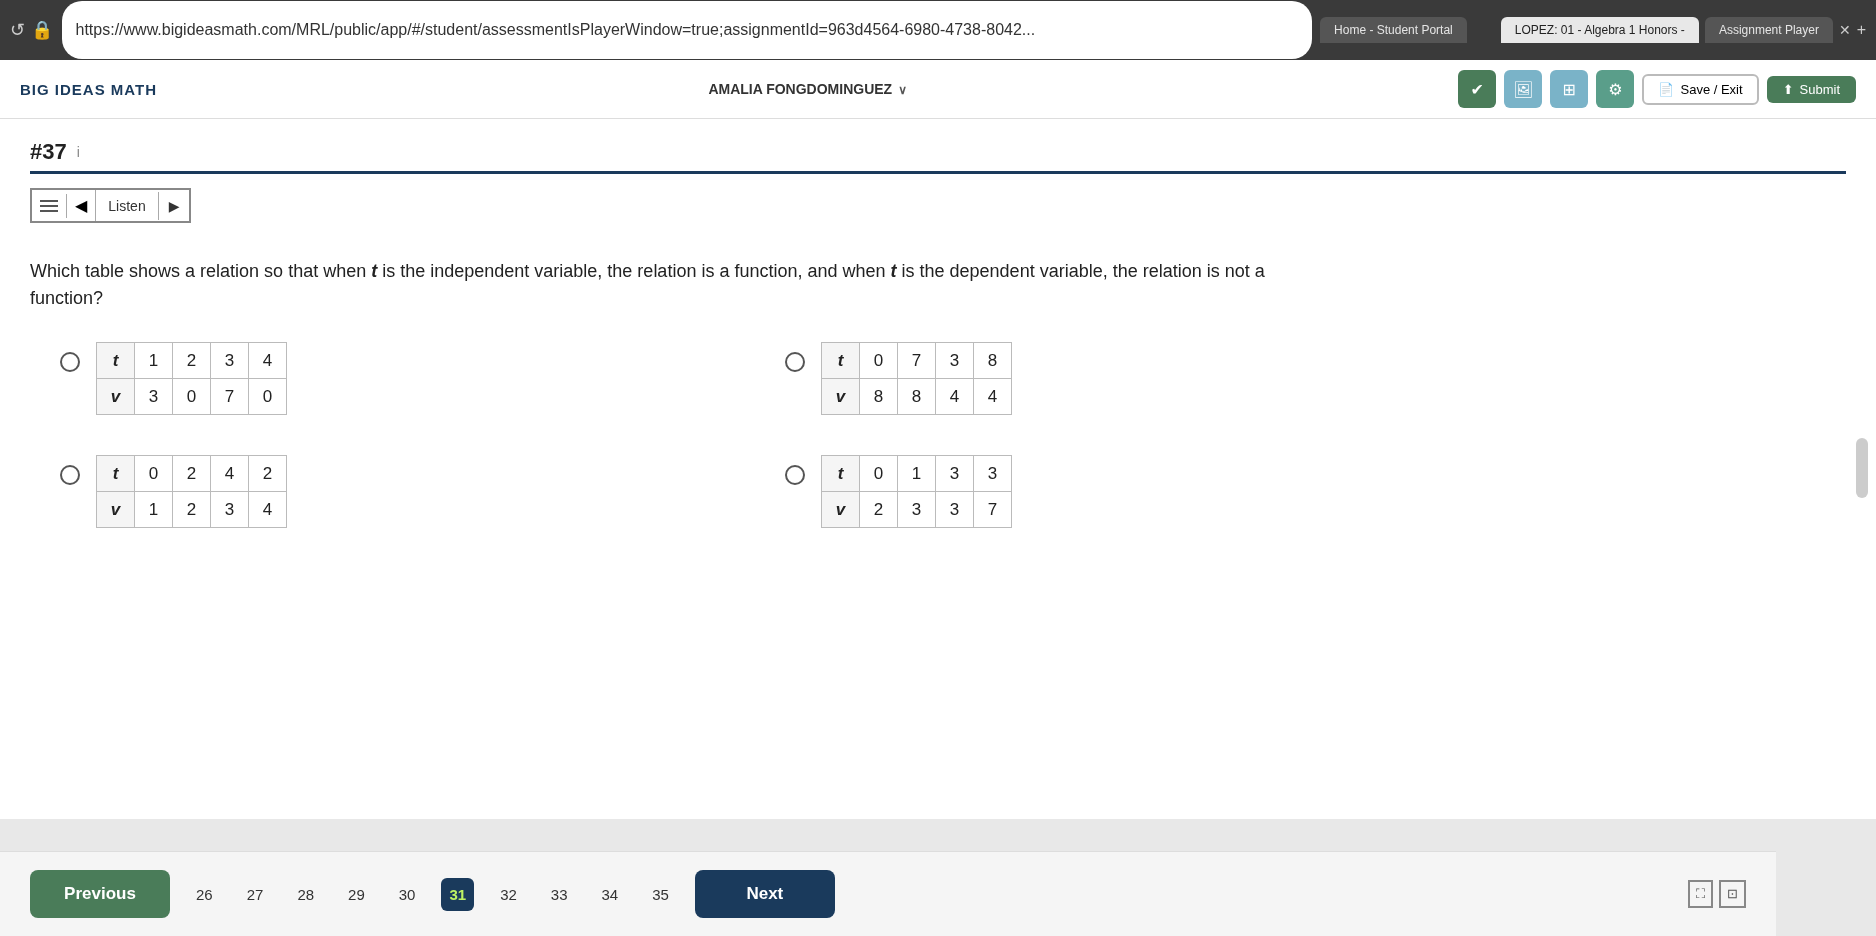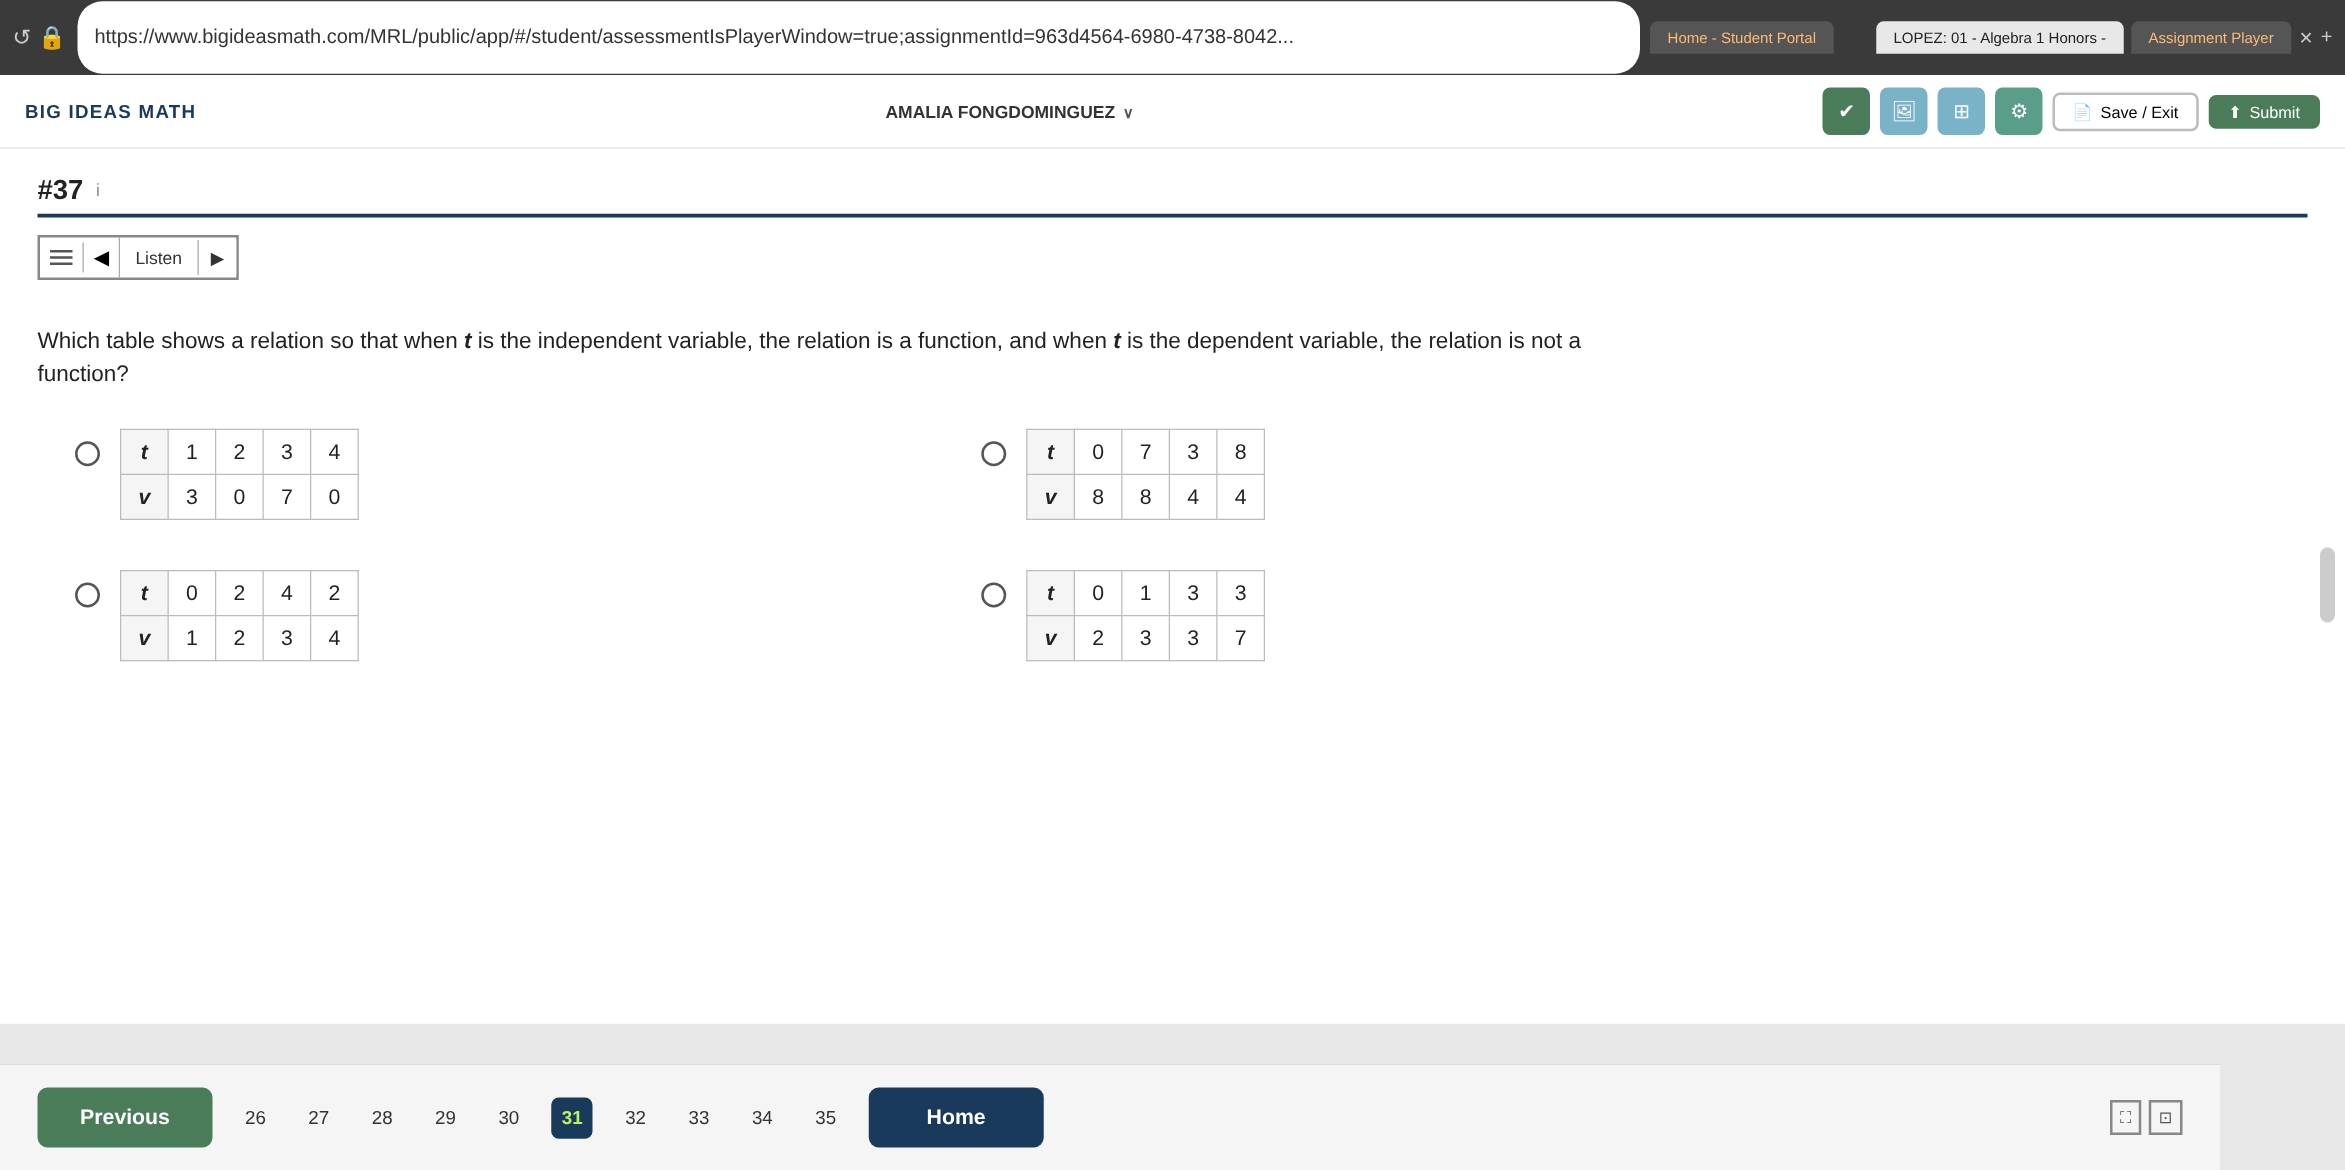--- a/index.html
+++ b/index.html
@@ -15,21 +15,21 @@
     .browser-chrome {
       background: #3a3a3a;
       height: 60px;
       display: flex;
       align-items: center;
       padding: 0 10px;
       gap: 8px;
     }
     .browser-tab {
       background: #555;
-      color: #fdba74;
+      color: #e5e5e5;
       padding: 6px 14px;
       border-radius: 6px 6px 0 0;
       font-size: 12px;
       white-space: nowrap;
       max-width: 220px;
       overflow: hidden;
       text-overflow: ellipsis;
     }
     .browser-tab.active {
       background: #e8e8e8;
@@ -505,21 +505,21 @@
   <span class="page-num">27</span>
   <span class="page-num">28</span>
   <span class="page-num">29</span>
   <span class="page-num">30</span>
   <span class="page-num active">31</span>
   <span class="page-num">32</span>
   <span class="page-num">33</span>
   <span class="page-num">34</span>
   <span class="page-num">35</span>
 
-  <button class="next-btn">Home</button>
+  <button class="next-btn">Next</button>
 
   <div class="expand-icon" style="margin-left:auto;display:flex;gap:6px;">
     <span style="border:2px solid #888;padding:4px 6px;font-size:13px;cursor:pointer;">⛶</span>
     <span style="border:2px solid #888;padding:4px 6px;font-size:13px;cursor:pointer;">⊡</span>
   </div>
 </div>
 
 <div class="resize-handle"></div>
 
 </body></html>

